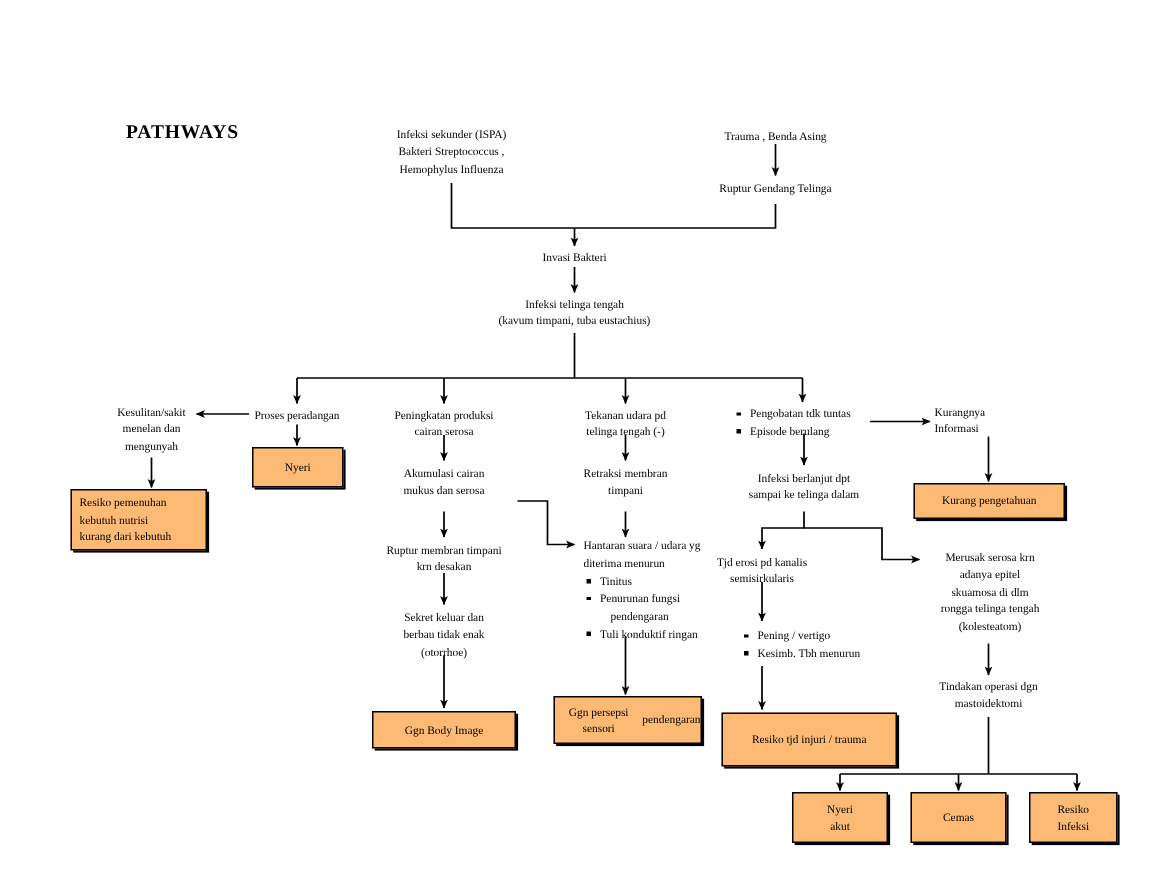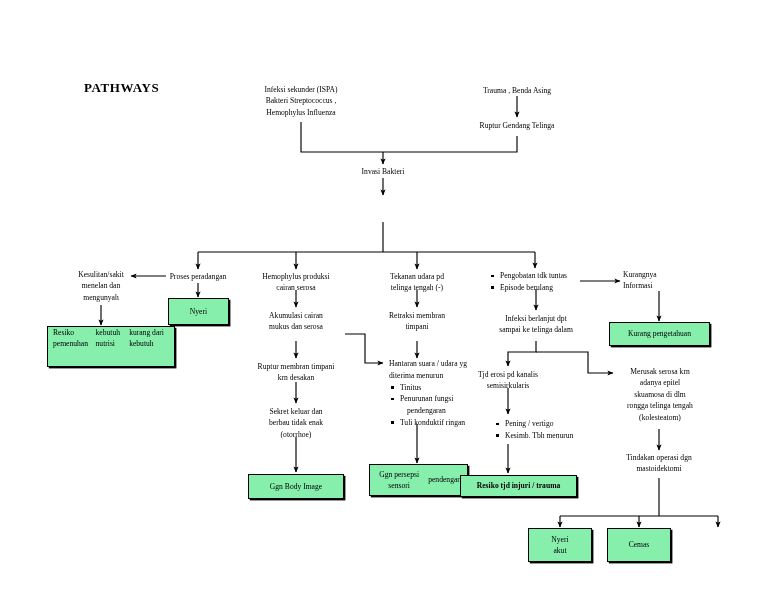--- a/index.html
+++ b/index.html
@@ -24,21 +24,21 @@
     font-weight:bold;
     font-size:13px;
     letter-spacing:.6px;
     color:#000;
   }
   
   .box{
     position:absolute;
     box-sizing:border-box;
     border:1.4px solid #000;
-    background:#86efac;
+    background:#fdba74;
     color:#000;
     font-size:7.6px;
     line-height:1.5;
     text-align:center;
     display:flex;
     align-items:center;
     justify-content:center;
     box-shadow:1.6px 1.6px 0 -0.2px #000;
   }
   .box.tl{text-align:left;justify-content:flex-start;padding-left:5px;}
@@ -137,39 +137,43 @@
     <div>Bakteri Streptococcus ,</div>
     <div>Hemophylus Influenza</div>
   </div>
 
   <div class="node" style="left:437px;top:85px;width:160px;">Trauma , Benda Asing</div>
 
   <div class="node" style="left:437px;top:120px;width:160px;">Ruptur Gendang Telinga</div>
 
   <div class="node" style="left:313px;top:166px;width:140px;">Invasi Bakteri</div>
 
+  <div class="node" style="left:293px;top:197px;width:180px;">
+    <div>Infeksi telinga tengah</div>
+    <div>(kavum timpani, tuba eustachius)</div>
+  </div>
 
   <div class="node" style="left:148px;top:271px;width:100px;">Proses peradangan</div>
 
   <div class="node" style="left:56px;top:269px;width:90px;">
     <div>Kesulitan/sakit</div>
     <div>menelan dan</div>
     <div>mengunyah</div>
   </div>
 
   <div class="box" style="left:168px;top:298px;width:61px;height:27px;">Nyeri</div>
 
-  <div class="box tl" style="left:47px;top:326px;width:128px;height:41px;flex-direction:row;align-items:flex-start;justify-content:center;">
+  <div class="box tl" style="left:47px;top:326px;width:91px;height:41px;flex-direction:column;align-items:flex-start;justify-content:center;">
     <div>Resiko pemenuhan</div>
     <div>kebutuh nutrisi</div>
     <div>kurang dari kebutuh</div>
   </div>
 
   <div class="node" style="left:236px;top:271px;width:120px;">
-    <div>Hemophylus produksi</div>
+    <div>Peningkatan produksi</div>
     <div>cairan serosa</div>
   </div>
 
   <div class="node" style="left:241px;top:310px;width:110px;">
     <div>Akumulasi cairan</div>
     <div>mukus dan serosa</div>
   </div>
 
   <div class="node" style="left:231px;top:361px;width:130px;">
     <div>Ruptur membran timpani</div>
@@ -221,21 +225,21 @@
   <div class="node" style="left:458px;top:369px;width:100px;">
     <div>Tjd erosi pd kanalis</div>
     <div>semisirkularis</div>
   </div>
 
   <div class="blist" style="left:494px;top:418px;width:110px;">
     <div class="bi">Pening / vertigo</div>
     <div class="bi">Kesimb. Tbh menurun</div>
   </div>
 
-  <div class="box" style="left:460px;top:475px;width:117px;height:22px;font-weight:bold;">Resiko tjd injuri / trauma</div>
+  <div class="box" style="left:481px;top:475px;width:117px;height:36px;">Resiko tjd injuri / trauma</div>
 
   <div class="node" style="left:623px;top:269px;width:90px;text-align:left;">
     <div>Kurangnya</div>
     <div>Informasi</div>
   </div>
 
   <div class="box" style="left:609px;top:322px;width:101px;height:24px;">Kurang pengetahuan</div>
 
   <div class="node" style="left:612px;top:366px;width:96px;">
     <div>Merusak serosa krn</div>
@@ -250,14 +254,18 @@
     <div>mastoidektomi</div>
   </div>
 
   <div class="box" style="left:528px;top:528px;width:64px;height:34px;flex-direction:column;">
     <div>Nyeri</div>
     <div>akut</div>
   </div>
 
   <div class="box" style="left:607px;top:528px;width:64px;height:34px;">Cemas</div>
 
+  <div class="box" style="left:686px;top:528px;width:59px;height:34px;flex-direction:column;">
+    <div>Resiko</div>
+    <div>Infeksi</div>
+  </div>
 
 </div>
 
 </body></html>

